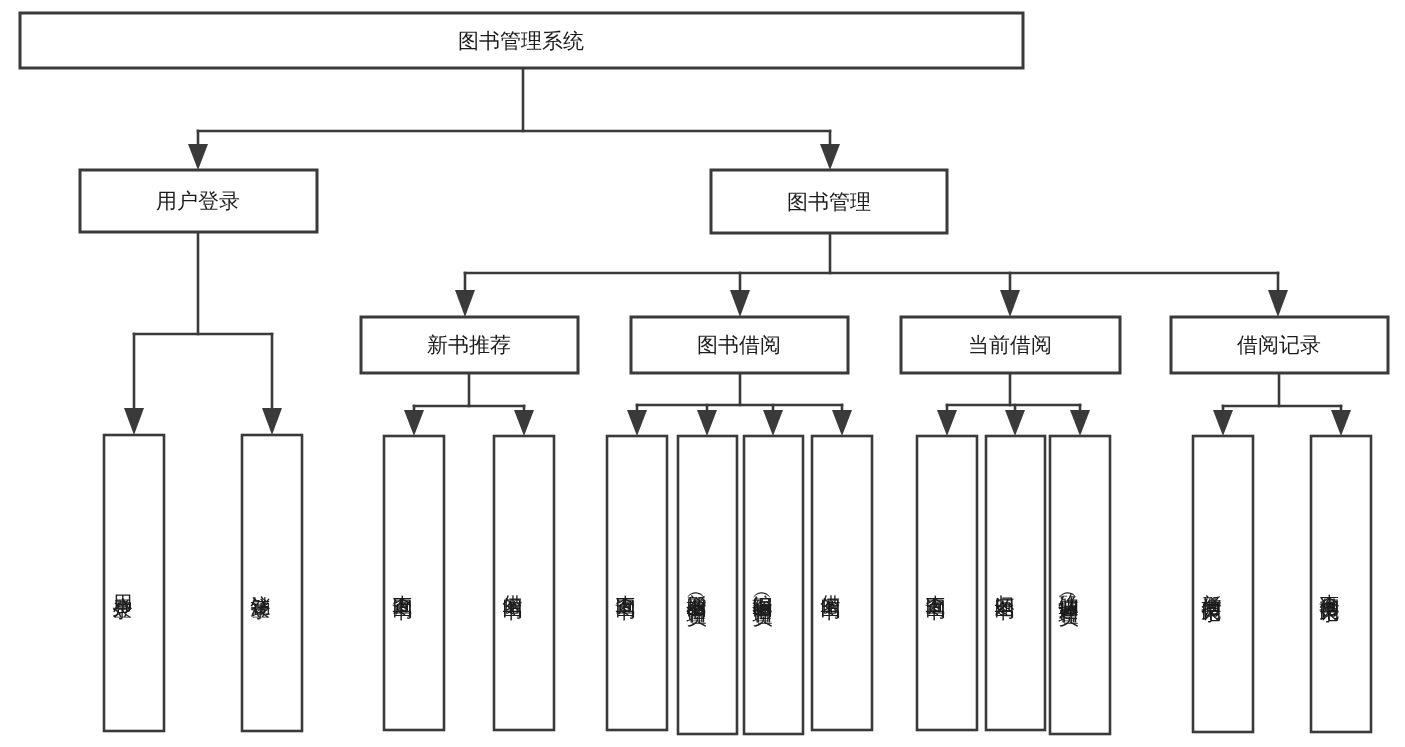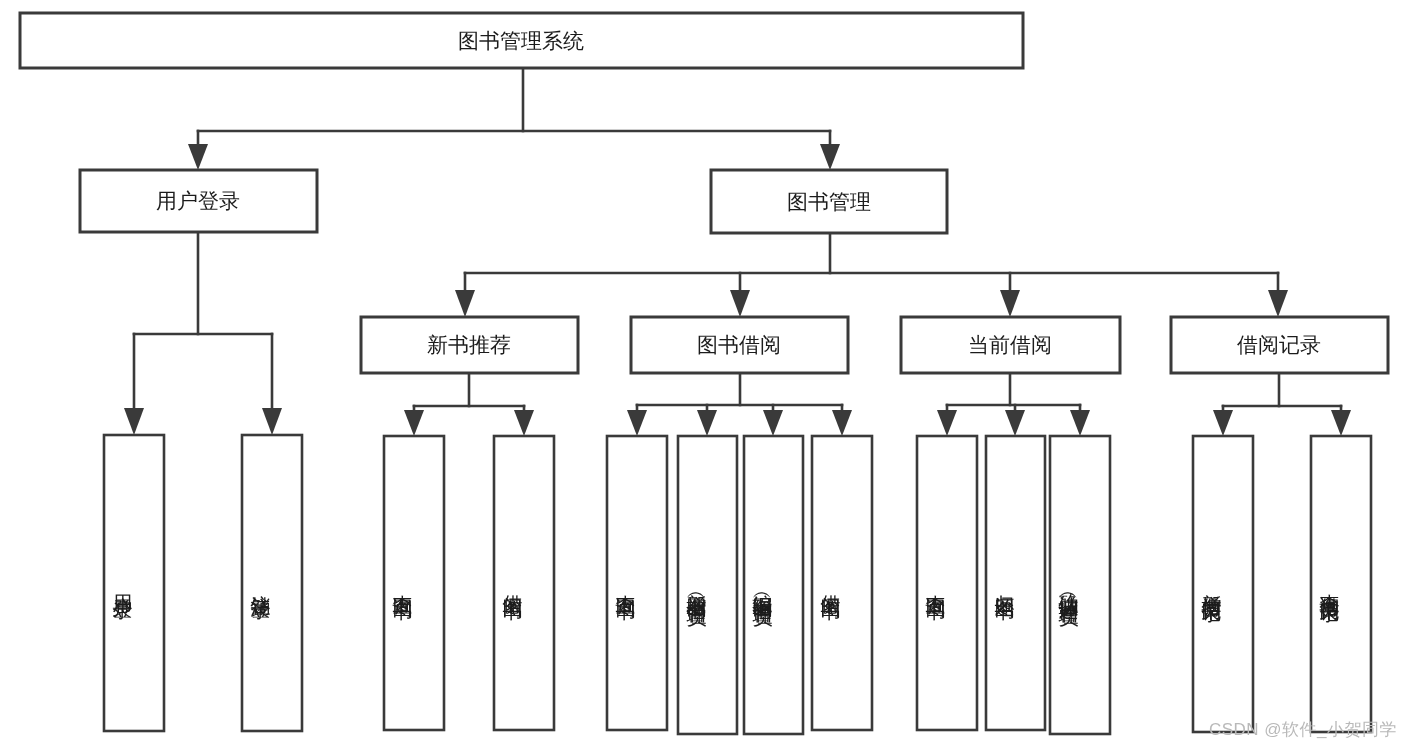--- a/index.html
+++ b/index.html
@@ -241,15 +241,14 @@
   <div class="leaf-label" style="left:752px; top:442px; height:290px;">编辑图书（管理员）</div>
   <div class="leaf-label" style="left:820px; top:436px; height:294px;">借阅图书</div>
 
   <div class="leaf-label" style="left:925px; top:436px; height:294px;">查询图书</div>
   <div class="leaf-label" style="left:994px; top:436px; height:294px;">归还图书</div>
   <div class="leaf-label" style="left:1058px; top:442px; height:290px;">确认归还（管理员）</div>
 
   <div class="leaf-label" style="left:1201px; top:436px; height:296px;">新增借阅记录</div>
   <div class="leaf-label" style="left:1319px; top:436px; height:296px;">查询借阅记录</div>
 
-  <div class="watermark">CSDN @软件_小贺同学</div>
 
 </div>
 
 </body></html>

